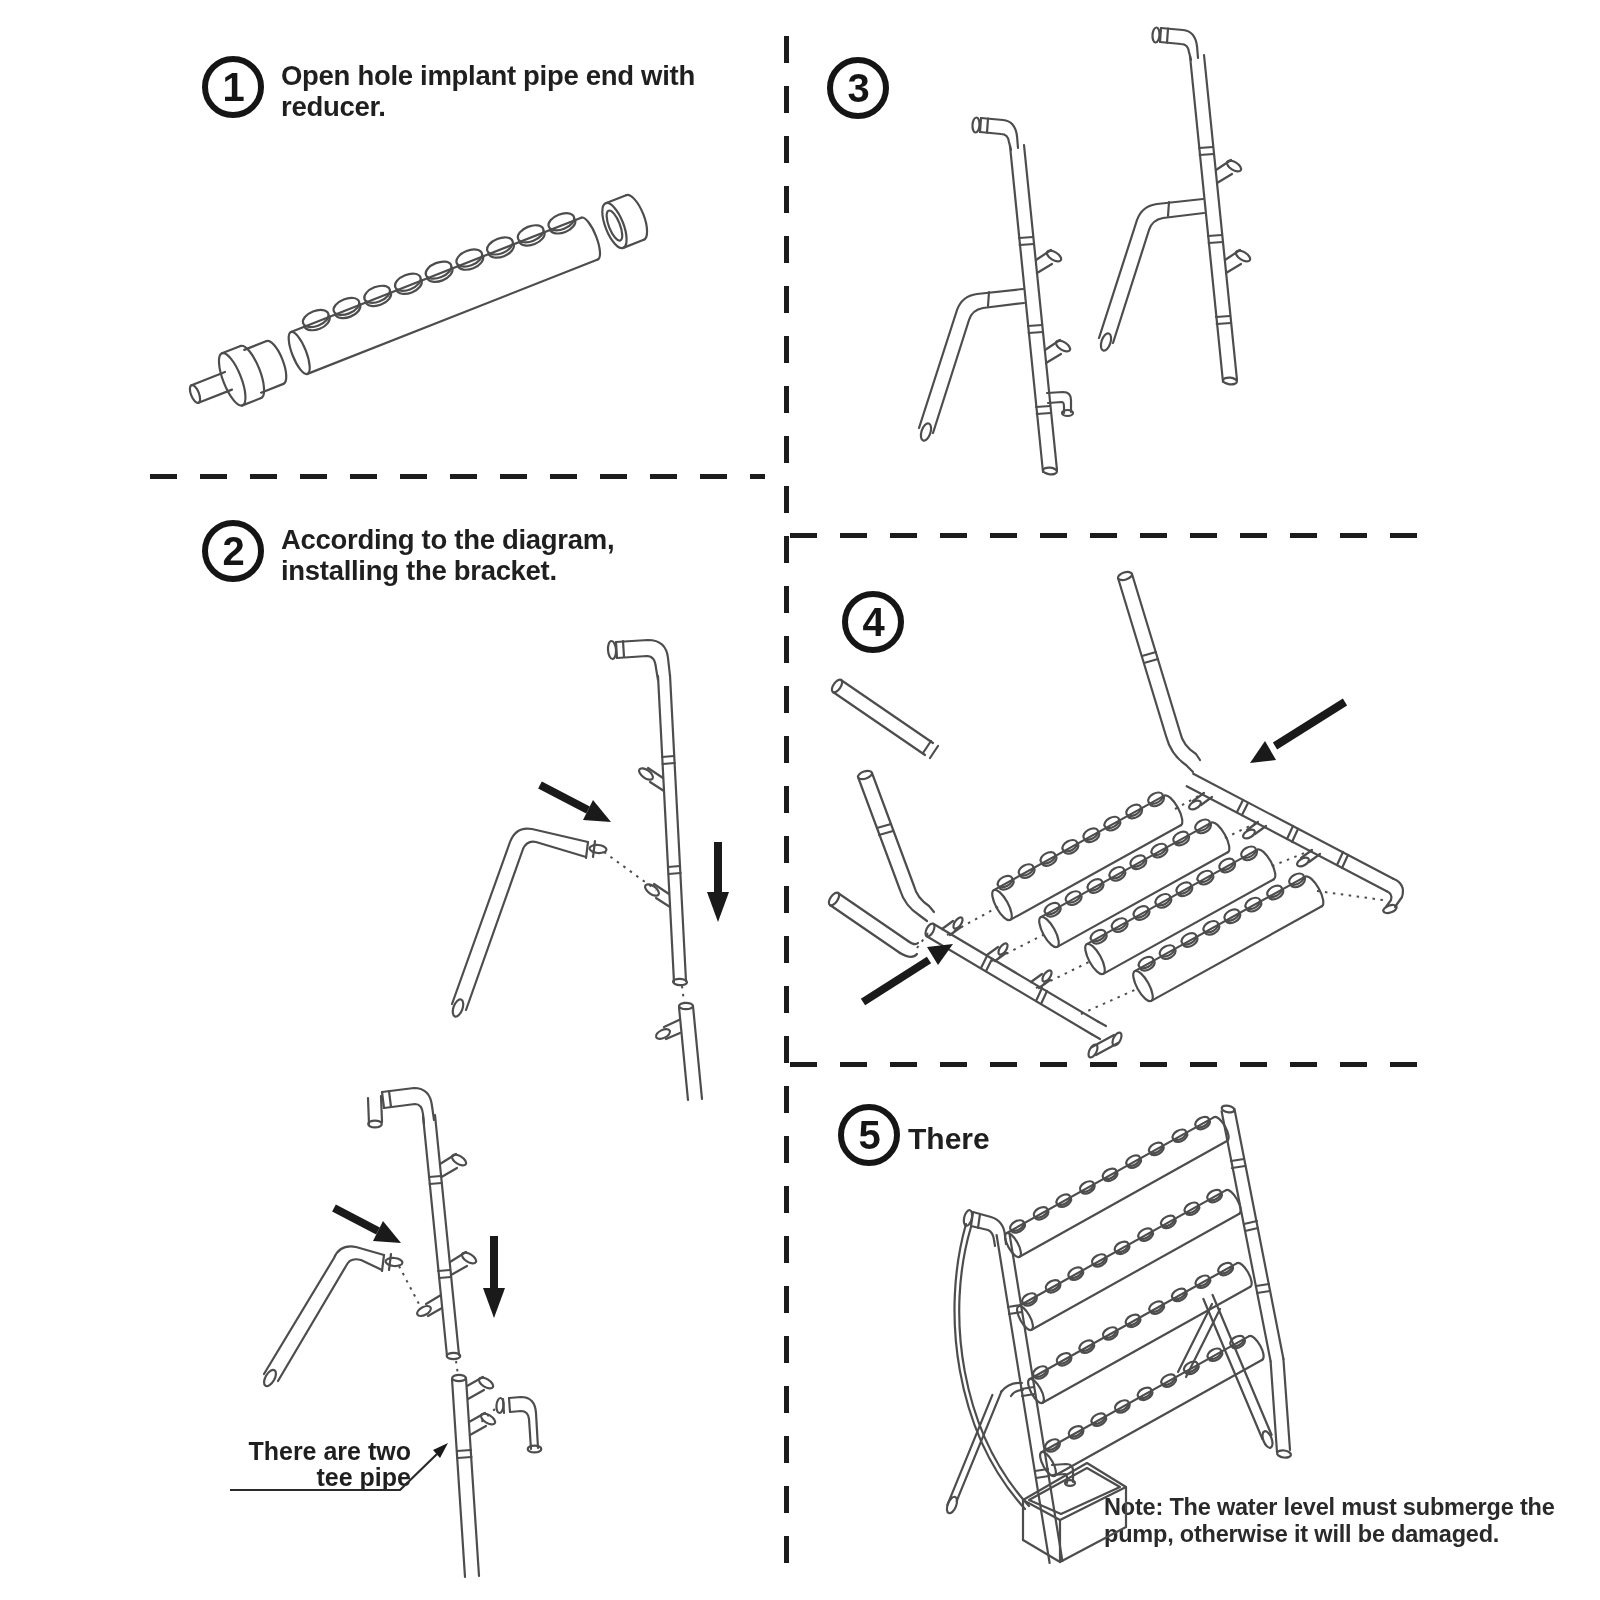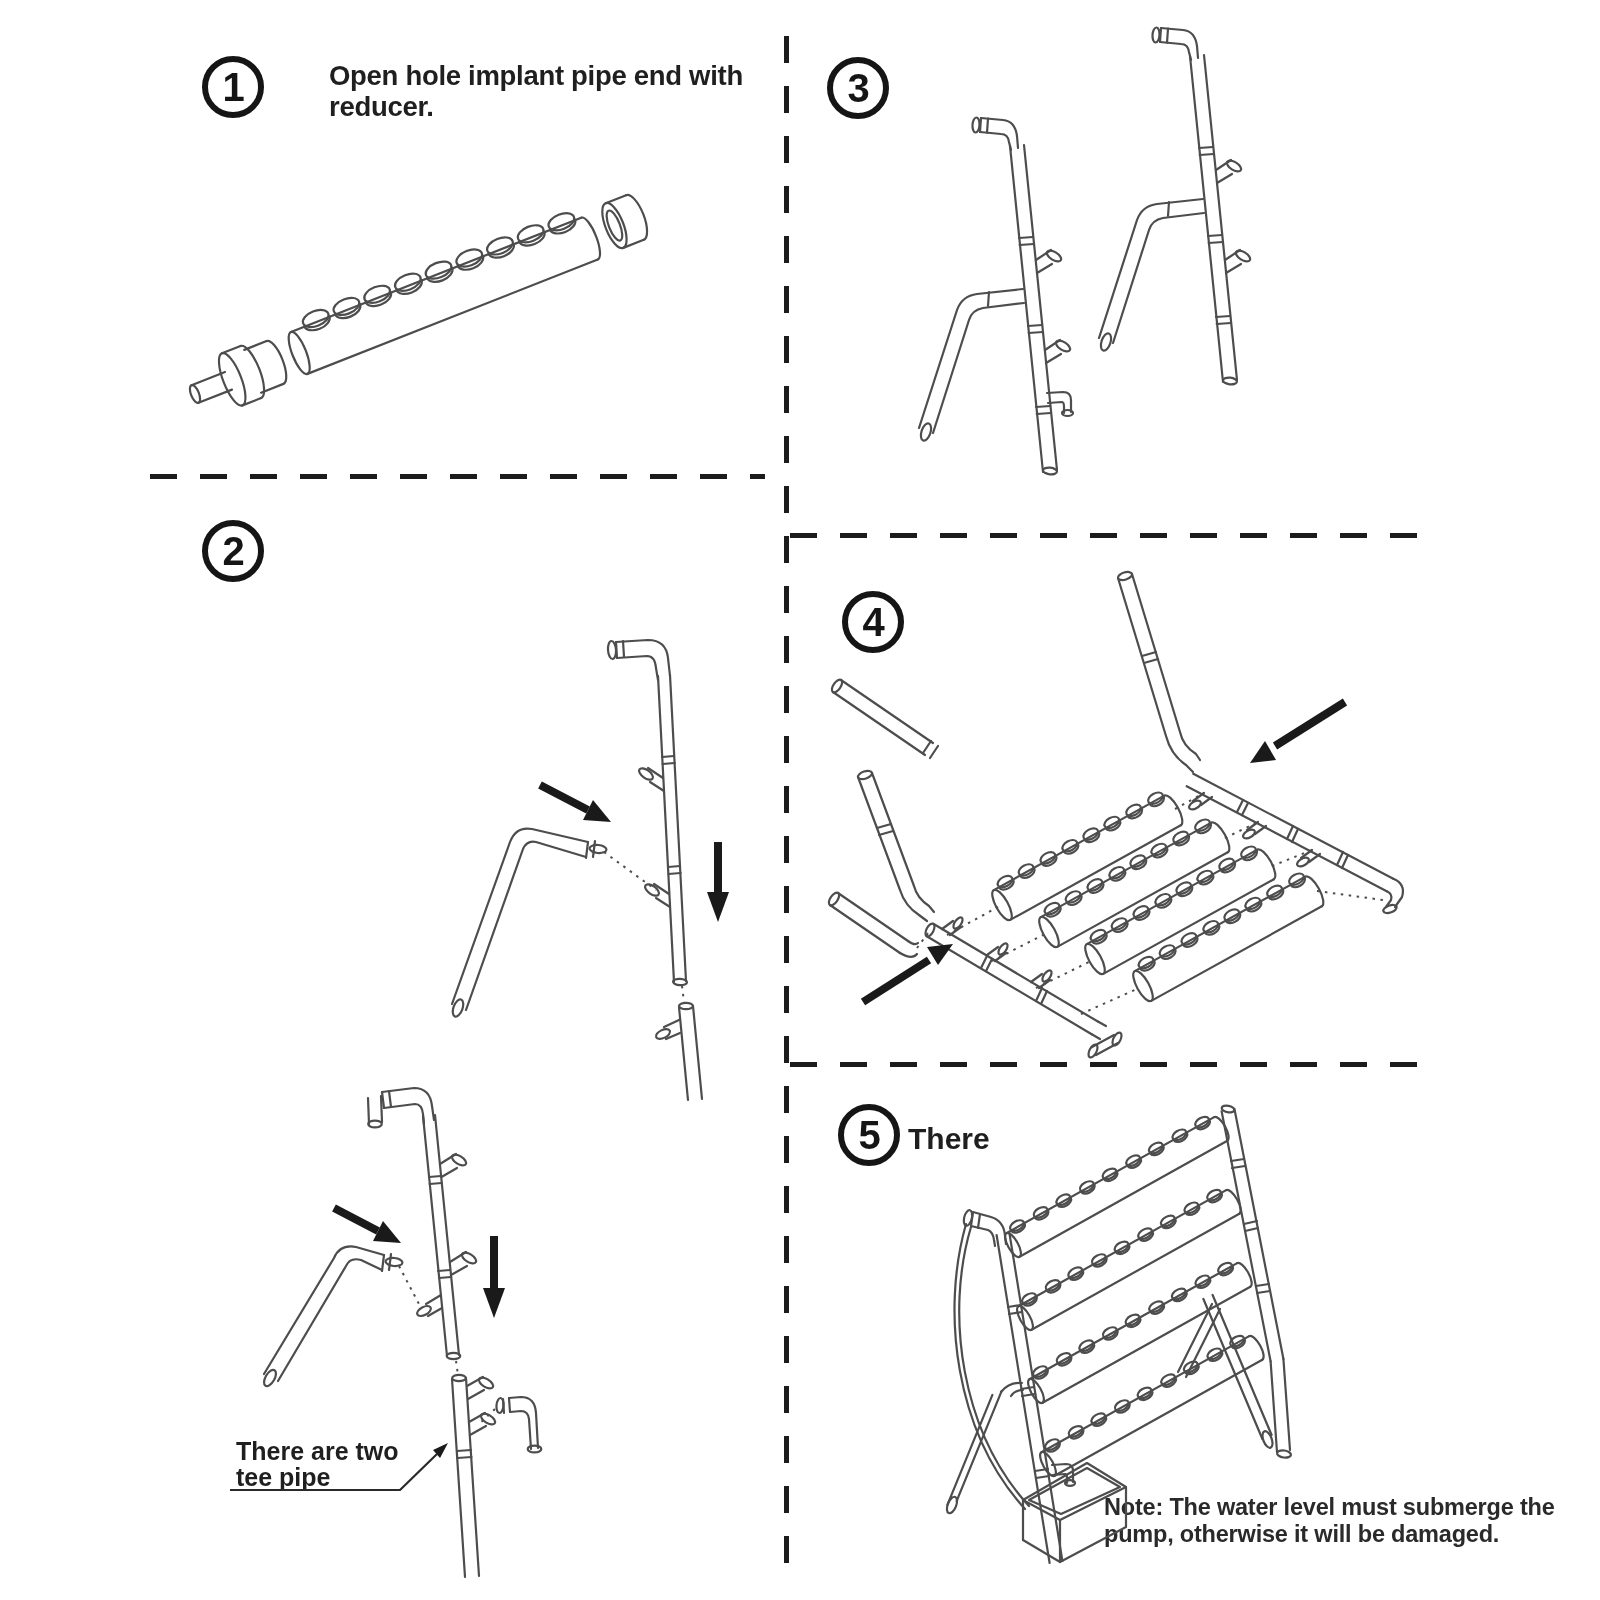--- a/index.html
+++ b/index.html
@@ -2,21 +2,21 @@
 <html><head>
 <meta charset="utf-8">
 <style>
   html,body{margin:0;padding:0;background:#ffffff;}
   .sheet{position:relative;width:1600px;height:1600px;background:#ffffff;
          font-family:"Liberation Sans",sans-serif;overflow:hidden;}
   .badge{position:absolute;width:50px;height:50px;border:6px solid #151515;border-radius:50%;
          display:flex;align-items:center;justify-content:center;
          font-weight:bold;font-size:40px;color:#151515;letter-spacing:-1px;}
   .instr{position:absolute;font-weight:bold;color:#1f1f1f;font-size:27.5px;line-height:31px;letter-spacing:-0.3px;}
-  .callout{position:absolute;font-weight:bold;color:#1f1f1f;font-size:25px;line-height:26px;}
+  .callout{position:absolute;font-weight:bold;color:#1f1f1f;font-size:25px;line-height:26px;text-align:right;}
   .finish{position:absolute;font-weight:bold;color:#1f1f1f;font-size:30px;}
   .note{position:absolute;font-weight:bold;color:#2a2a2a;font-size:23.5px;line-height:27px;letter-spacing:-0.2px;}
   .vdash{position:absolute;width:5px;background:repeating-linear-gradient(180deg,#1c1c1c 0 27px,transparent 27px 50px);}
   .hdash{position:absolute;height:5px;background:repeating-linear-gradient(90deg,#1c1c1c 0 27px,transparent 27px 50px);}
   svg{position:absolute;overflow:visible;}
   .ln{fill:none;stroke:#4d4d4d;stroke-width:2.2;stroke-linecap:round;stroke-linejoin:round;}
   .dt{fill:none;stroke:#4d4d4d;stroke-width:2;stroke-dasharray:2.5 5.5;}
   .ar{fill:none;stroke:#1a1a1a;stroke-width:8;stroke-linecap:butt;}
   .af{fill:#1a1a1a;stroke:none;}
   .ld{fill:none;stroke:#2a2a2a;stroke-width:2.2;stroke-linejoin:round;}
@@ -27,25 +27,26 @@
 <div class="sheet">
 
   <div class="vdash" style="left:784px;top:36px;height:1530px;"></div>
   <div class="hdash" style="left:150px;top:474px;width:615px;"></div>
   <div class="hdash" style="left:790px;top:533px;width:645px;"></div>
   <div class="hdash" style="left:790px;top:1062px;width:645px;"></div>
 
   <div class="badge" style="left:202px;top:56px;">
       <span>1</span>
     </div>
-  <div class="instr" style="left:281px;top:60px;width:480px;margin-left:48px;">Open hole implant pipe end with reducer.</div>
+  <div class="instr" style="left:281px;top:60px;width:480px;">Open hole implant pipe end with reducer.</div>
 
   <div class="badge" style="left:202px;top:520px;">
       <span>2</span>
     </div>
+  <div class="instr" style="left:281px;top:524px;width:420px;">According to the diagram, installing the bracket.</div>
 
   <div class="badge" style="left:827px;top:57px;">
       <span>3</span>
     </div>
 
   <div class="badge" style="left:842px;top:591px;">
       <span>4</span>
     </div>
 
   <div class="badge" style="left:838px;top:1104px;">

